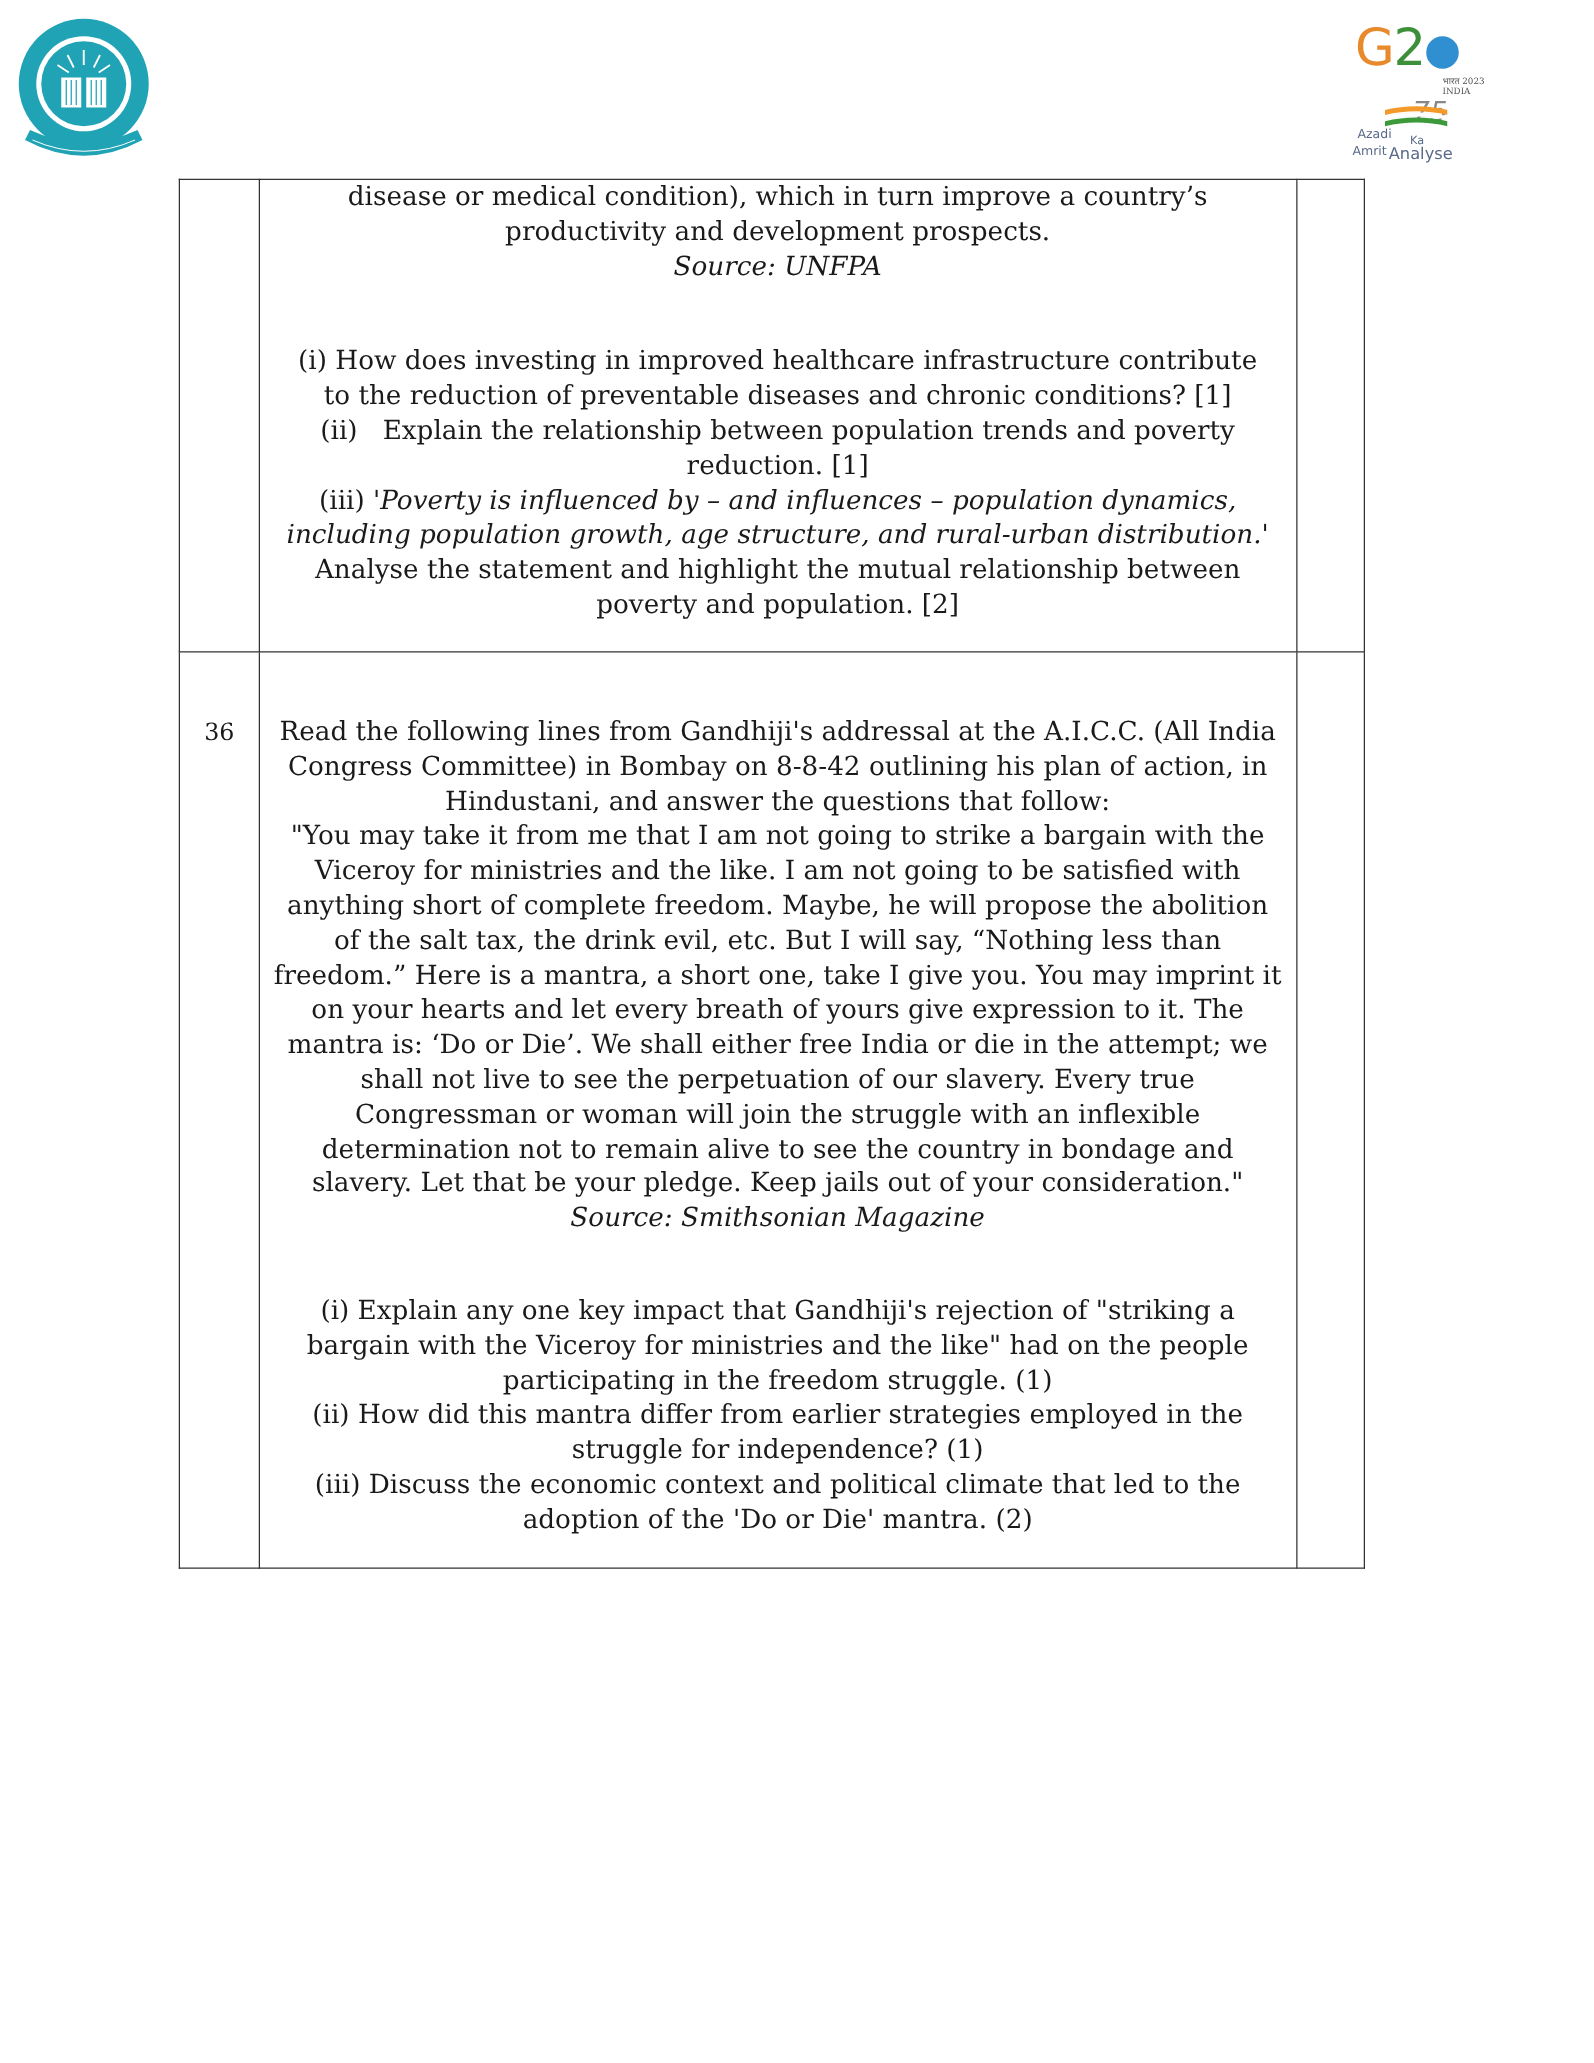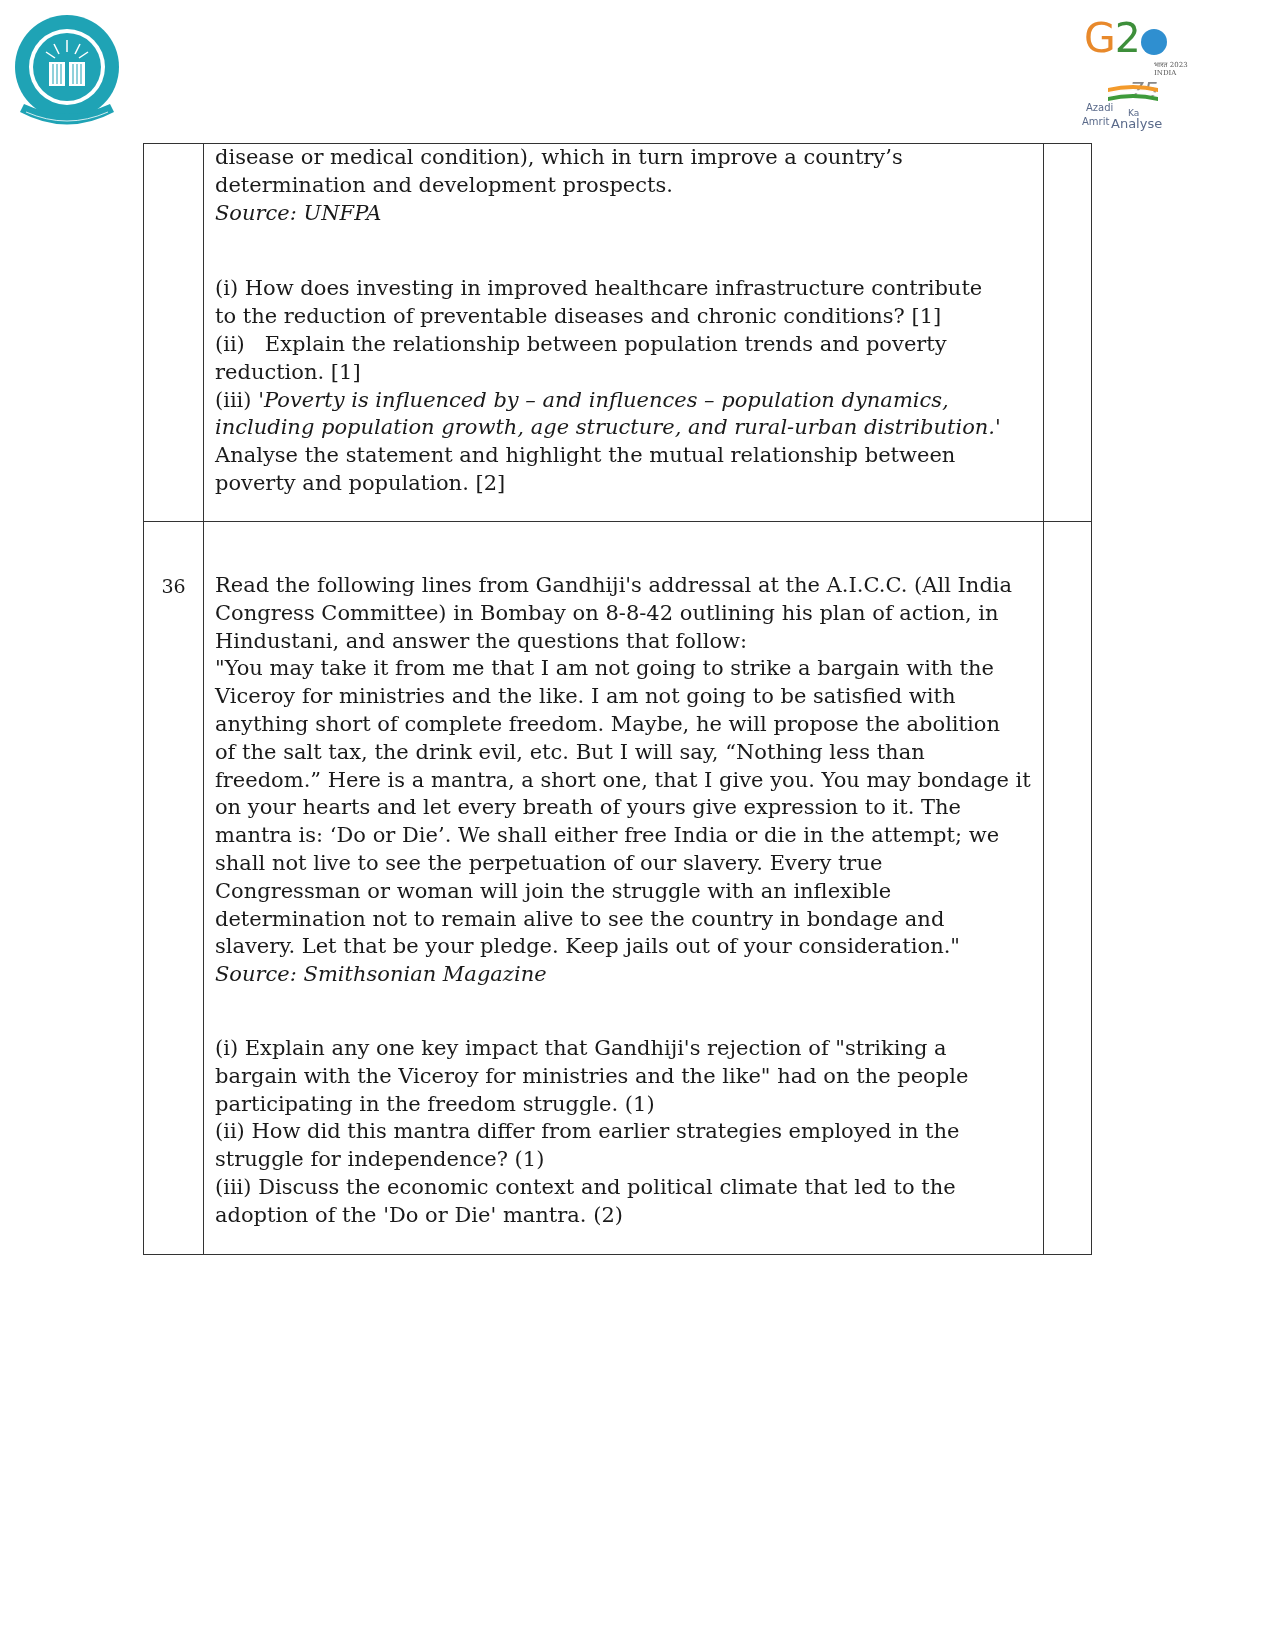--- a/index.html
+++ b/index.html
@@ -11,21 +11,21 @@
       font-size: 41px; font-weight: normal; letter-spacing: -1px; }
     .g20 .g { color: #e8892b; } .g20 .two { color: #3d8f3a; }
     .g20-sub { position: absolute; left: 28px; top: 46px; font-size: 7px; color: #555; margin-left: 48px; }
     .azadi { position: absolute; left: 0; top: 64px; width: 100px; height: 60px; }
     .azadi-text { position: absolute; font-family: "DejaVu Sans", sans-serif; color: #5a6a8a; }
 
     table.qtable { position: absolute; left: 143px; top: 143px; border-collapse: collapse;
       width: 949px; }
     table.qtable td { border: 1.6px solid #333; vertical-align: top; padding: 0; }
     td.qno { width: 86px; text-align: center; font-size: 19px; line-height: 28px; }
-    td.qbody { width: 775px; padding: 0 12px 0 11px !important; font-size: 21px; line-height: 27.8px; }
+    td.qbody { width: 775px; padding: 0 12px 0 11px !important; font-size: 21px; line-height: 27.8px; text-align: center; }
     td.marks { width: 84px; }
     .row1 td { height: 377px; }
     .row2 td { height: 732px; }
     .line { display: block; white-space: nowrap; }
     .it { font-style: italic; }
     .gap1 { height: 48px; }
     .gap2 { height: 46px; }
     .row2-top { height: 50px; }
     .qno-inner { padding-top: 50px; }
   </style>
@@ -79,21 +79,21 @@
 </div>
 
 <table class="qtable">
   <tbody>
       <tr class="row1">
     <td class="qno">
       <span></span>
     </td>
     <td class="qbody">
       <span class="line">disease or medical condition), which in turn improve a country’s</span>
-      <span class="line">determination and development prospects.</span>
+      <span class="line">productivity and development prospects.</span>
       <span class="line it">Source: UNFPA</span>
       <div class="gap1"></div>
       <span class="line">(i) How does investing in improved healthcare infrastructure contribute</span>
       <span class="line">to the reduction of preventable diseases and chronic conditions? [1]</span>
       <span class="line" style="white-space:pre">(ii)   Explain the relationship between population trends and poverty</span>
       <span class="line">reduction. [1]</span>
       <span class="line"><span>(iii) </span><span class="it">'Poverty is influenced by – and influences – population dynamics,</span></span>
       <span class="line it">including population growth, age structure, and rural-urban distribution.'</span>
       <span class="line">Analyse the statement and highlight the mutual relationship between</span>
       <span class="line">poverty and population. [2]</span>
@@ -108,21 +108,21 @@
     </td>
     <td class="qbody">
       <div class="row2-top"></div>
       <span class="line">Read the following lines from Gandhiji's addressal at the A.I.C.C. (All India</span>
       <span class="line">Congress Committee) in Bombay on 8-8-42 outlining his plan of action, in</span>
       <span class="line">Hindustani, and answer the questions that follow:</span>
       <span class="line">"You may take it from me that I am not going to strike a bargain with the</span>
       <span class="line">Viceroy for ministries and the like. I am not going to be satisfied with</span>
       <span class="line">anything short of complete freedom. Maybe, he will propose the abolition</span>
       <span class="line">of the salt tax, the drink evil, etc. But I will say, “Nothing less than</span>
-      <span class="line">freedom.” Here is a mantra, a short one, that I give you. You may bondage it</span>
+      <span class="line">freedom.” Here is a mantra, a short one, take I give you. You may imprint it</span>
       <span class="line">on your hearts and let every breath of yours give expression to it. The</span>
       <span class="line">mantra is: ‘Do or Die’. We shall either free India or die in the attempt; we</span>
       <span class="line">shall not live to see the perpetuation of our slavery. Every true</span>
       <span class="line">Congressman or woman will join the struggle with an inflexible</span>
       <span class="line">determination not to remain alive to see the country in bondage and</span>
       <span class="line">slavery. Let that be your pledge. Keep jails out of your consideration."</span>
       <span class="line it">Source: Smithsonian Magazine</span>
       <div class="gap2"></div>
       <span class="line">(i) Explain any one key impact that Gandhiji's rejection of "striking a</span>
       <span class="line">bargain with the Viceroy for ministries and the like" had on the people</span>

